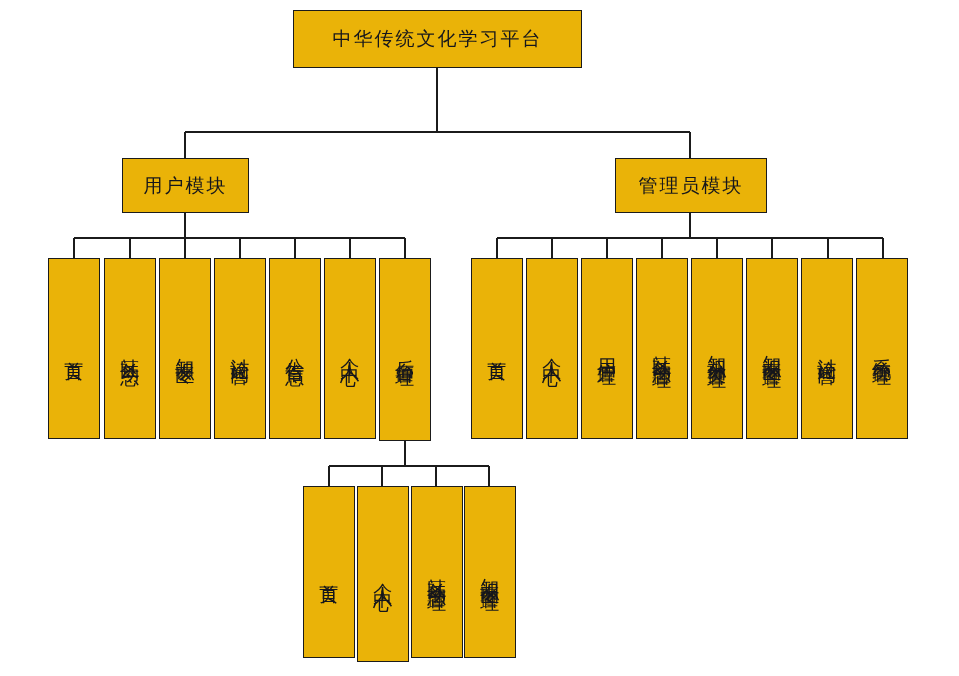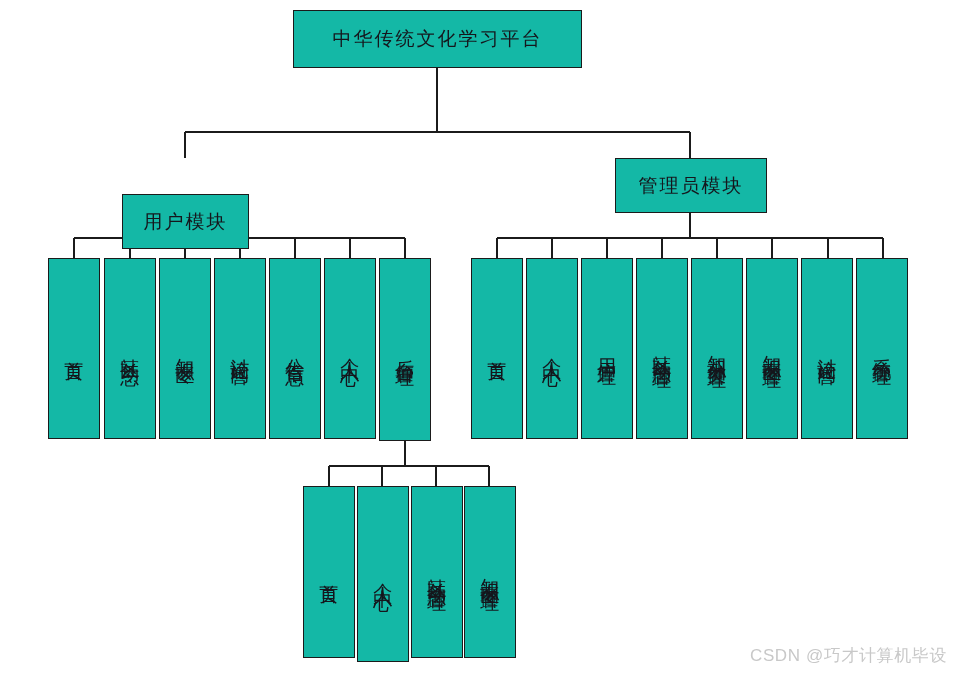--- a/index.html
+++ b/index.html
@@ -23,21 +23,21 @@
     left: 0;
     top: 0;
     width: 959px;
     height: 676px;
     pointer-events: none;
   }
   .node {
     position: absolute;
     box-sizing: border-box;
     border: 1.6px solid #1b1b1b;
-    background: #14b8a6;
+    background: #eab308;
     display: flex;
     align-items: center;
     justify-content: center;
     color: #15161c;
     z-index: 2;
   }
   .node-label {
     display: block;
     text-align: center;
     line-height: 1.12;
@@ -111,21 +111,21 @@
       <path d="M382,466 L382,486"></path>
       <path d="M436,466 L436,486"></path>
       <path d="M489,466 L489,486"></path>
     </g>
   </svg>
 
   <div class="node horiz" style="left:293px; top:10px; width:289px; height:58px;">
     <span class="node-label">中华传统文化学习平台</span>
   </div>
 
-  <div class="node horiz" style="left:122px; top:158px; width:127px; height:55px;margin-top:36px;">
+  <div class="node horiz" style="left:122px; top:158px; width:127px; height:55px;">
     <span class="node-label">用户模块</span>
   </div>
 
   <div class="node horiz" style="left:615px; top:158px; width:152px; height:55px;font-family:Liberation Serif, serif;">
     <span class="node-label">管理员模块</span>
   </div>
 
   <div class="node vert" style="left:48px; top:258px; width:52px; height:181px;">
     <span class="node-label">首页</span>
   </div>
@@ -179,14 +179,13 @@
   <div class="node vert" style="left:357px; top:486px; width:52px; height:176px;">
     <span class="node-label">个人中心</span>
   </div>
   <div class="node vert" style="left:411px; top:486px; width:52px; height:172px;">
     <span class="node-label">社区动态管理</span>
   </div>
   <div class="node vert" style="left:464px; top:486px; width:52px; height:172px;">
     <span class="node-label">知识专区管理</span>
   </div>
 
-  <div id="watermark">CSDN @巧才计算机毕设</div>
 </div>
 
 </body></html>

